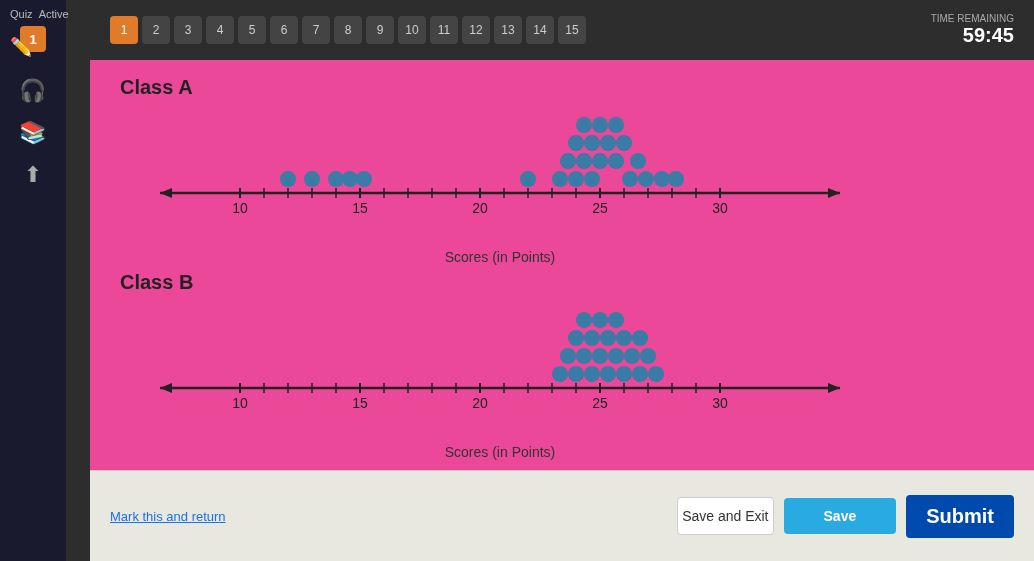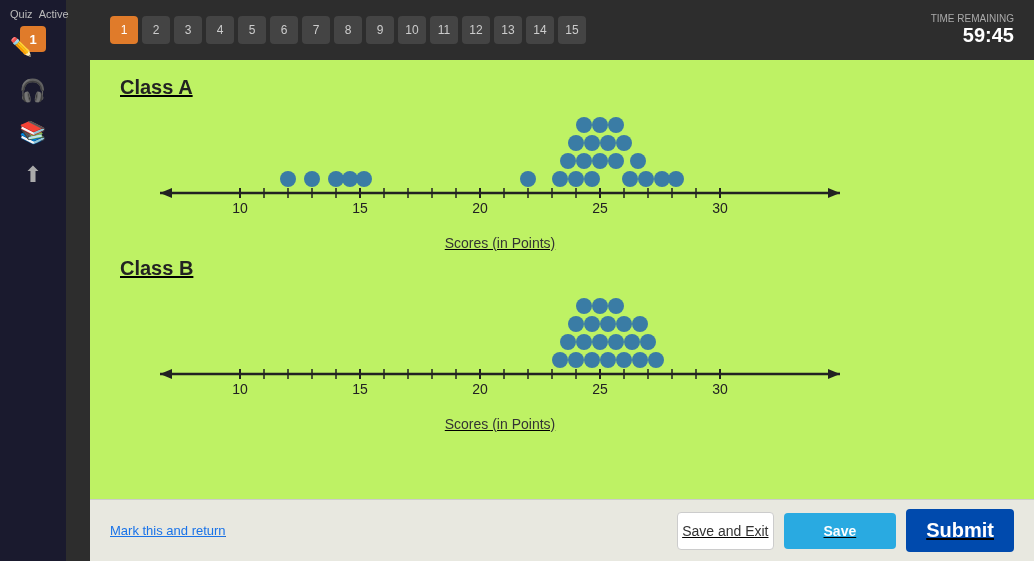--- a/index.html
+++ b/index.html
@@ -109,24 +109,23 @@
       color: white;
       font-size: 20px;
       font-weight: bold;
     }
 
     
     .main-content {
       position: absolute;
       left: 90px; top: 60px;
       right: 0; bottom: 0;
-      background: #bef264;
+      background: #ec4899;
       display: flex;
       flex-direction: column;
-      text-decoration: underline;
     }
 
     .content-area {
       flex: 1;
       padding: 16px 30px 10px 30px;
       overflow: hidden;
     }
 
     .class-label {
       font-size: 20px;
@@ -141,33 +140,33 @@
 
     
     .dot-plot-svg {
       display: block;
     }
 
     .x-axis-label {
       text-align: center;
       font-size: 14px;
       color: #333;
-      margin-top: 2px;
+      margin-top: 16px;
       font-weight: 500;
     }
 
     .question-text {
       font-size: 14px;
       color: #222;
       padding: 10px 0 6px 0;
     }
 
     
     .bottom-bar {
-      height: 62px;
+      height: 91px;
       background: #e8e8e0;
       border-top: 1px solid #ccc;
       display: flex;
       align-items: center;
       padding: 0 20px;
       justify-content: space-between;
     }
 
     .mark-return {
       color: #1a73e8;

